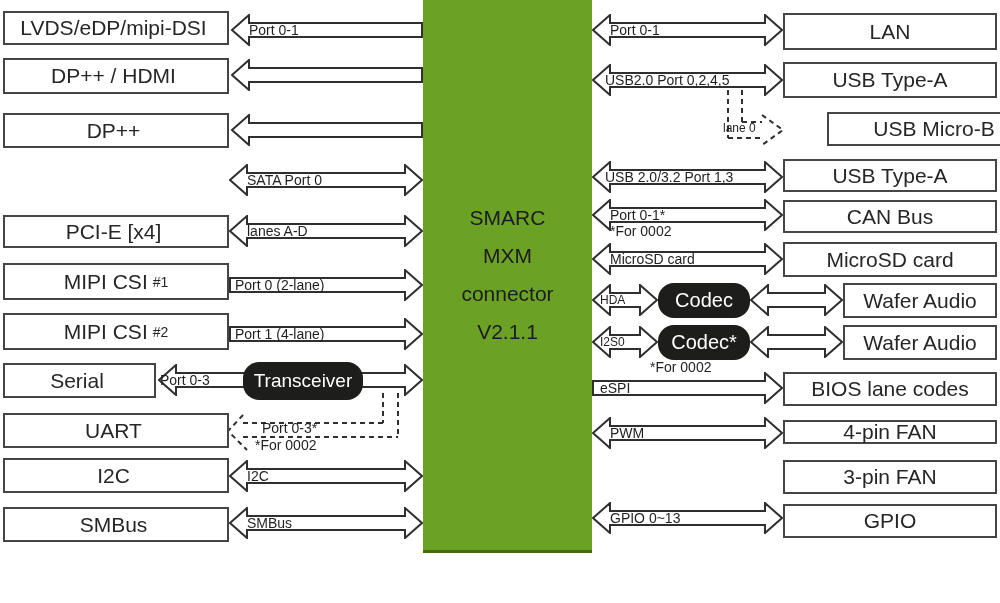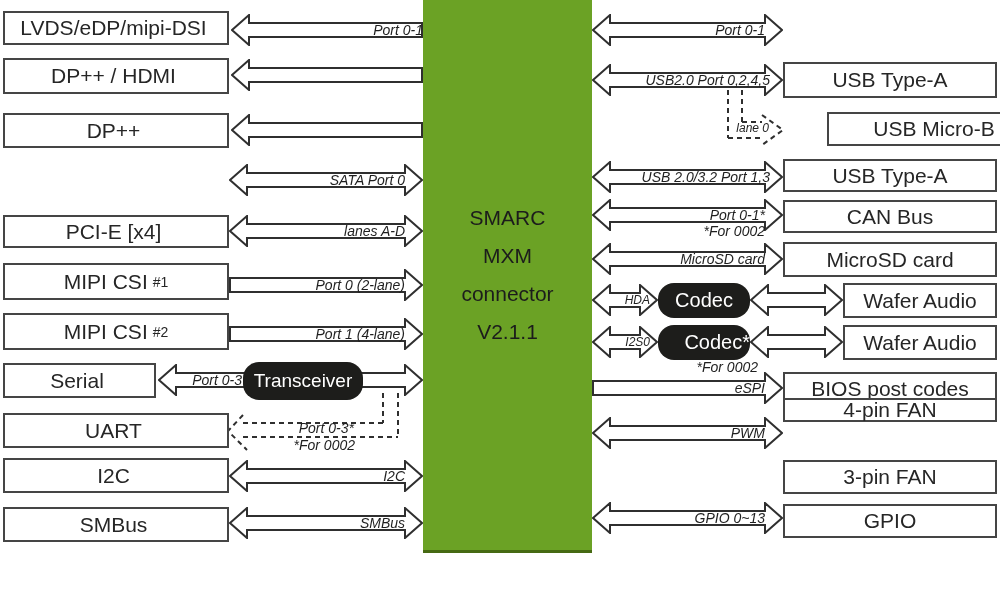--- a/index.html
+++ b/index.html
@@ -21,22 +21,22 @@
   .sfx{font-size:14px;margin-left:5px;}
   .chip{
     position:absolute;background:#1d1d1b;color:#ffffff;border-radius:16px;z-index:4;
     display:flex;align-items:center;justify-content:center;font-size:19px;white-space:nowrap;
     box-sizing:border-box;
   }
   .arr{position:absolute;z-index:2;}
   .arr svg{display:block;}
   .dash{position:absolute;z-index:2;}
   .al{
-    position:absolute;z-index:6;font-size:14px;line-height:15px;text-align:right;
-    color:#1f1f1f;white-space:nowrap;font-style:italic;
+    position:absolute;z-index:6;font-size:14px;line-height:15px;text-align:left;
+    color:#1f1f1f;white-space:nowrap;
   }
   .al.sm{font-size:12px;line-height:13px;}
   .caption{
     position:absolute;left:0;right:0;top:573px;text-align:center;z-index:6;
     font-size:19px;font-weight:700;color:#262626;
   }
 </style>
 </head>
 <body>
 
@@ -217,20 +217,23 @@
     </div>
   <div class="box" style="left:3px;top:458px;width:226px;height:35px">
       <span>I2C</span>
       <span class="sfx"></span>
     </div>
   <div class="box" style="left:3px;top:507px;width:226px;height:35px">
       <span>SMBus</span>
       <span class="sfx"></span>
     </div>
 
+  <div class="box" style="left:783px;top:13px;width:214px;height:37px">
+      <span>LAN</span>
+    </div>
   <div class="box" style="left:783px;top:62px;width:214px;height:36px">
       <span>USB Type-A</span>
     </div>
   <div class="box" style="left:827px;top:112px;width:214px;height:34px">
       <span>USB Micro-B</span>
     </div>
   <div class="box" style="left:783px;top:159px;width:214px;height:33px">
       <span>USB Type-A</span>
     </div>
   <div class="box" style="left:783px;top:200px;width:214px;height:33px">
@@ -239,39 +242,39 @@
   <div class="box" style="left:783px;top:242px;width:214px;height:35px">
       <span>MicroSD card</span>
     </div>
   <div class="box" style="left:843px;top:283px;width:154px;height:35px">
       <span>Wafer Audio</span>
     </div>
   <div class="box" style="left:843px;top:325px;width:154px;height:35px">
       <span>Wafer Audio</span>
     </div>
   <div class="box" style="left:783px;top:372px;width:214px;height:34px">
-      <span>BIOS post codes</span>
-    </div>
-  <div class="box" style="left:783px;top:398px;width:214px;height:24px">
+      <span>BIOS lane codes</span>
+    </div>
+  <div class="box" style="left:783px;top:420px;width:214px;height:24px">
       <span>4-pin FAN</span>
     </div>
   <div class="box" style="left:783px;top:460px;width:214px;height:34px">
       <span>3-pin FAN</span>
     </div>
   <div class="box" style="left:783px;top:504px;width:214px;height:34px">
       <span>GPIO</span>
     </div>
 
   <div class="chip" style="left: 243px; top: 362px; width: 120px; height: 38px; background: rgb(29, 29, 27);">
       <span>Transceiver</span>
     </div>
   <div class="chip" style="left: 658px; top: 283px; width: 92px; height: 35px; font-size: 20px; background: rgb(29, 29, 27);">
       <span>Codec</span>
     </div>
-  <div class="chip" style="left: 658px; top: 325px; width: 92px; height: 35px; font-size: 20px; background: rgb(29, 29, 27); justify-content: flex-end;">
+  <div class="chip" style="left: 658px; top: 325px; width: 92px; height: 35px; font-size: 20px; background: rgb(29, 29, 27);">
       <span>Codec*</span>
     </div>
 
   <div class="al" style="left:249px;top:23px;width:174px">Port 0-1</div>
   <div class="al" style="left:247px;top:173px;width:158px">SATA Port 0</div>
   <div class="al" style="left:247px;top:224px;width:158px">lanes A-D</div>
   <div class="al" style="left:235px;top:278px;width:170px">Port 0 (2-lane)</div>
   <div class="al" style="left:235px;top:327px;width:170px">Port 1 (4-lane)</div>
   <div class="al" style="left:160px;top:373px;width:82px">Port 0-3</div>
   <div class="al" style="left:262px;top:421px;width:92px">Port 0-3*</div>

